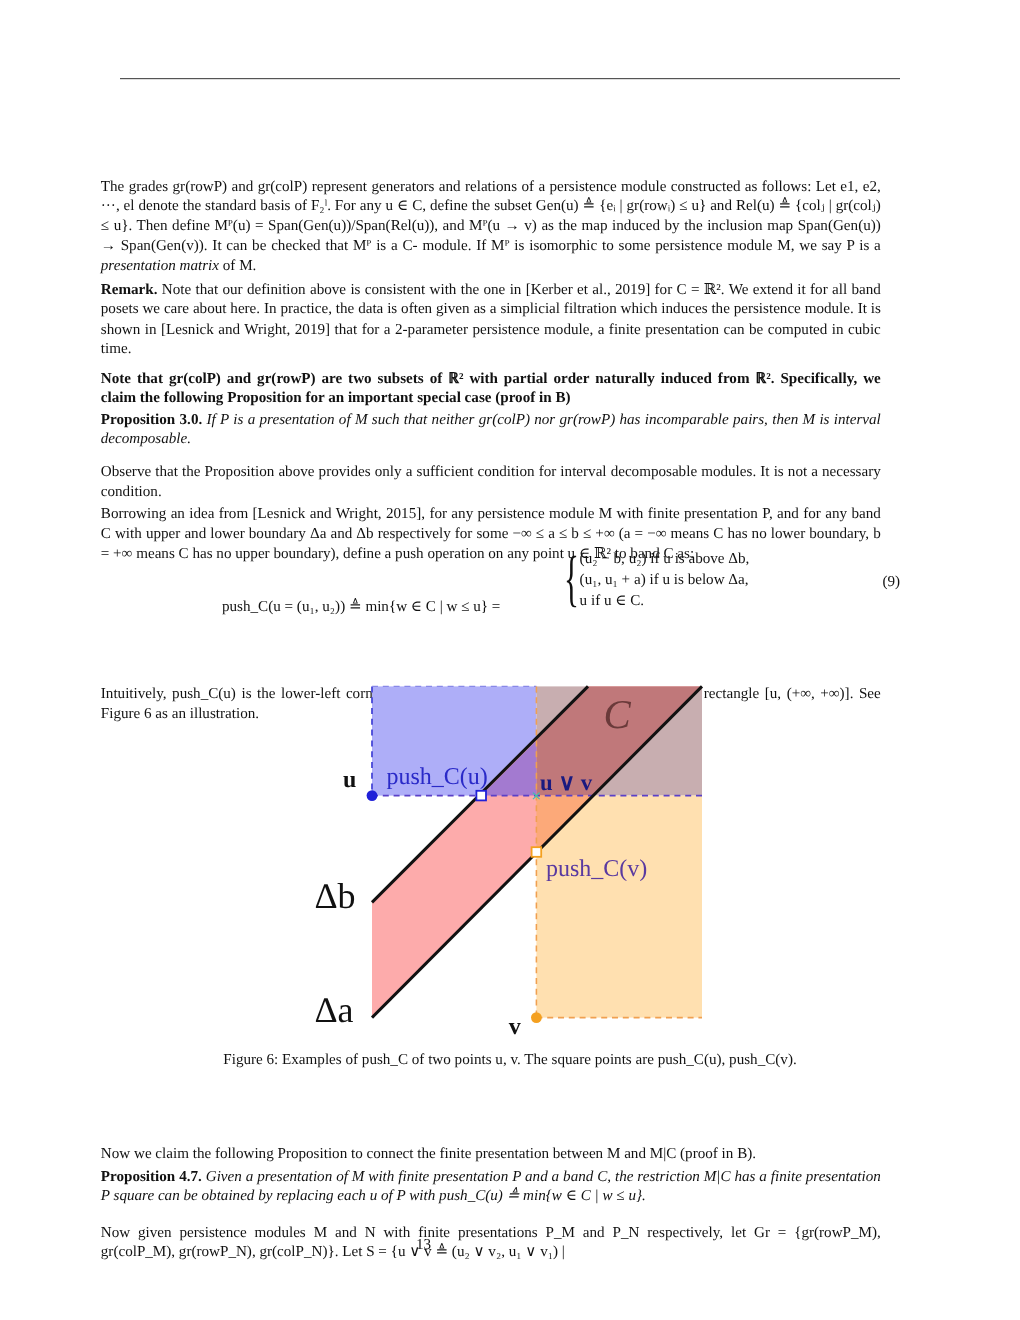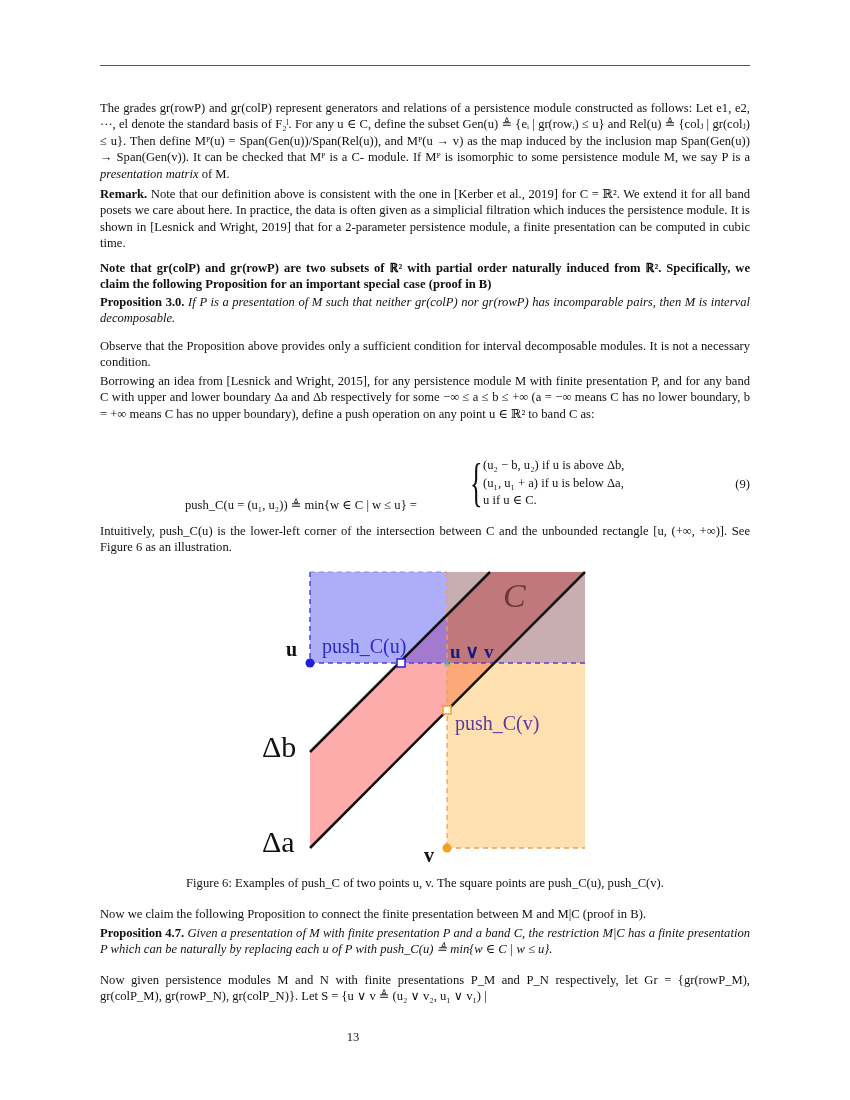--- a/index.html
+++ b/index.html
@@ -1,18 +1,18 @@
 <!DOCTYPE html>
 <html><head>
 <meta charset="utf-8">
 <style>
   html, body { margin:0; padding:0; background:#fff; }
   body { width:850px; height:1100px; position:relative; font-family:"Liberation Serif", "DejaVu Serif", serif; color:#111; }
   .rule { position:absolute; left:100px; top:65px; width:650px; height:1px; background:#555; }
-  .para { position:absolute; left:100px; width:650px; font-size:12.6px; line-height:16.4px; text-align:justify; }
+  .para { position:absolute; left:84px; width:650px; font-size:12.6px; line-height:16.4px; text-align:justify;margin-top:47px; }
   .b { font-weight:bold; }
   .it { font-style:italic; }
   .eq { position:absolute; left:100px; width:650px; top:455px; height:60px; font-size:12.6px; }
   .eq-lhs { position:absolute; left:85px; top:22px;margin-top:20px; }
   .eq-brace { position:absolute; left:370px; top:-2px; font-size:52px; line-height:60px; transform:scaleX(0.5); transform-origin:left; }
   .eq-cases { position:absolute; left:383px; top:2px; line-height:17.5px; }
   .eq-num { position:absolute; right:0px; top:22px; }
   .figure { position:absolute; left:255px; top:565px; width:340px; height:305px; }
   .caption { position:absolute; left:100px; width:650px; top:876px; text-align:center; font-size:12.6px; }
   .pageno { position:absolute; left:0; width:706px; top:1030px; text-align:center; font-size:12.6px; }
@@ -105,20 +105,20 @@
   </svg>
 </div>
 
 <div class="caption">Figure 6: Examples of push_C of two points u, v. The square points are push_C(u), push_C(v).</div>
 
 <div class="para" style="top:906px;">
   <span>Now we claim the following Proposition to connect the finite presentation between M and M|C (proof in B).</span>
 </div>
 
 <div class="para" style="top:925px;">
-  <span class="b">Proposition 4.7.</span><span class="it"> Given a presentation of M with finite presentation P and a band C, the restriction M|C has a finite presentation P which can be naturally by replacing each u of P with push_C(u) ≜ min{w ∈ C | w ≤ u}.</span>
+  <span class="b">Proposition 4.7.</span><span class="it"> Given a presentation of M with finite presentation P and a band C, the restriction M|C has a finite presentation P square can be obtained by replacing each u of P with push_C(u) ≜ min{w ∈ C | w ≤ u}.</span>
 </div>
 
 <div class="para" style="top:972px;">
   <span>Now given persistence modules M and N with finite presentations P_M and P_N respectively, let Gr = {gr(rowP_M), gr(colP_M), gr(rowP_N), gr(colP_N)}. Let S = {u ∨ v ≜ (u₂ ∨ v₂, u₁ ∨ v₁) |</span>
 </div>
 
 <div class="pageno">13</div>
 
 </body></html>

